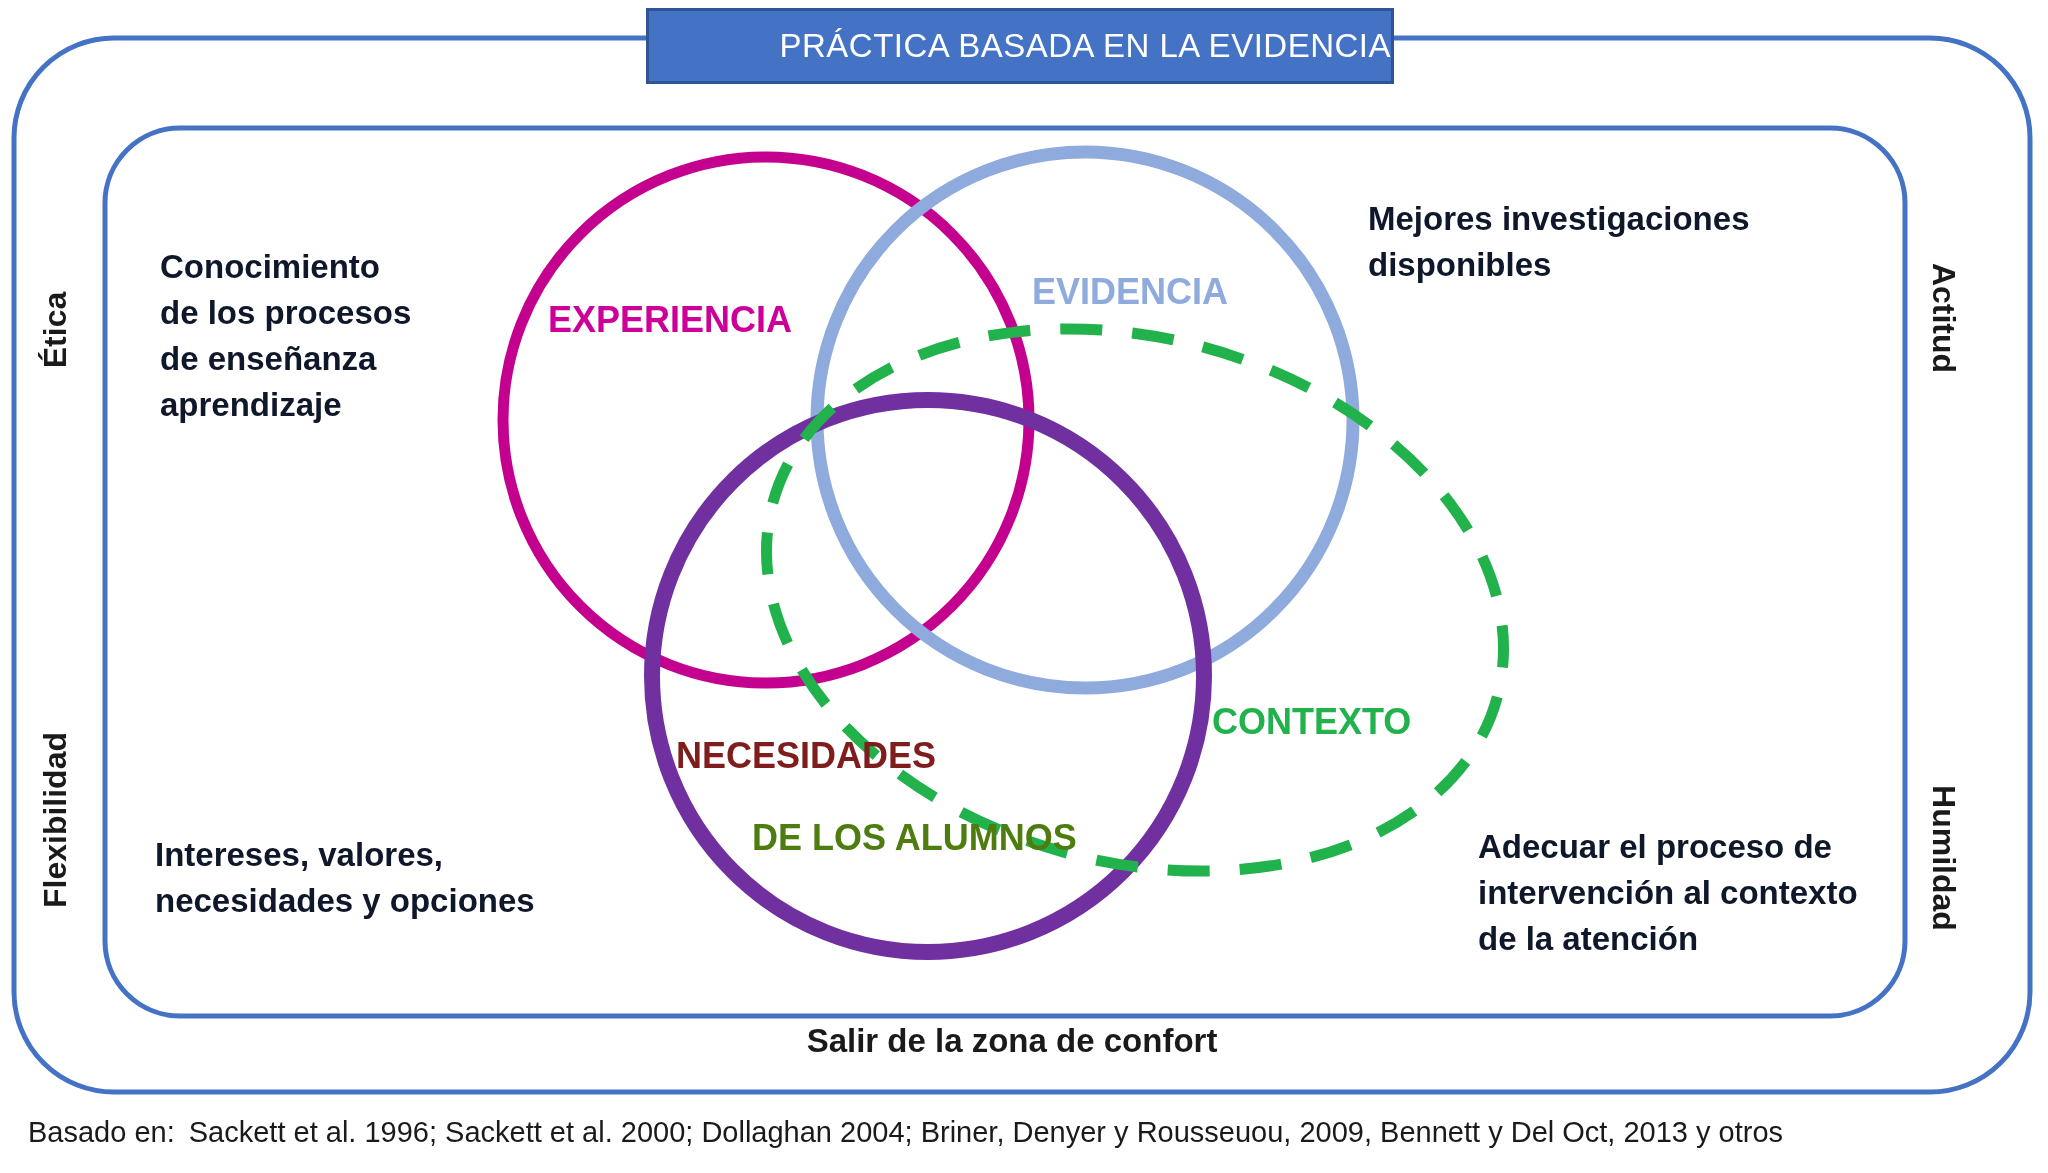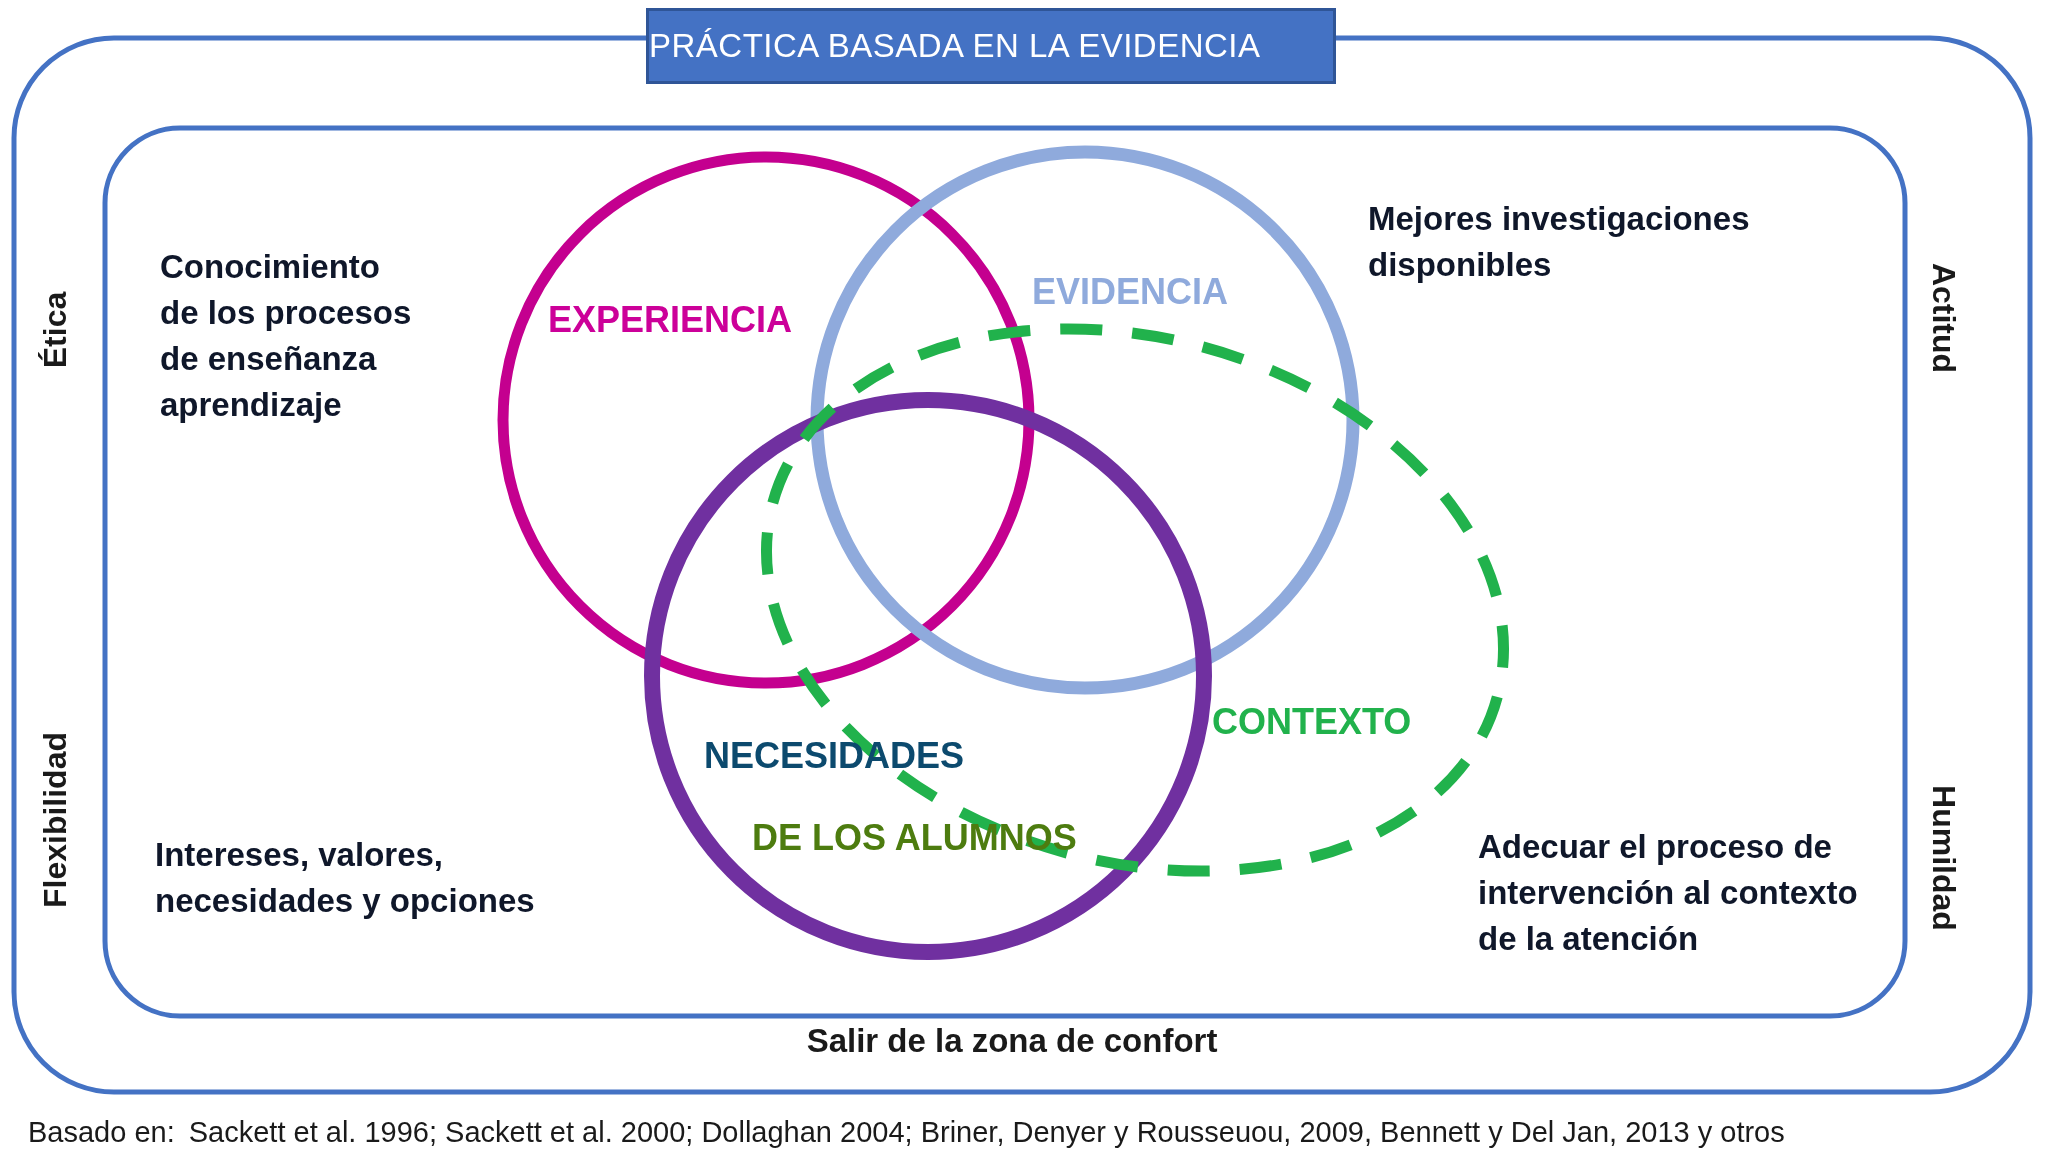--- a/index.html
+++ b/index.html
@@ -6,37 +6,37 @@
   #stage{
     position:relative;
     width:2048px;height:1173px;
     background:#ffffff;
     font-family:"Liberation Sans", sans-serif;
     color:#1a1a1a;
     overflow:hidden;
   }
   #shapes{position:absolute;left:0;top:0;width:2048px;height:1173px;}
   .title-box{
-    position:absolute;left:646px;top:8px;width:690px;height:76px;
+    position:absolute;left:646px;top:8px;width:748px;height:76px;
     background:#4472C4;border:3px solid #2F5597;box-sizing:border-box;
-    display:flex;align-items:center;justify-content:flex-start;
+    display:flex;align-items:center;justify-content:flex-end;
     color:#ffffff;font-size:33px;font-weight:400;letter-spacing:.5px;
     z-index:5;
   }
   .note{
     position:absolute;font-weight:700;font-size:33px;line-height:46px;
     white-space:pre-line;color:#0f172a;z-index:4;
   }
   .circle-label{
     position:absolute;font-weight:700;font-size:36px;line-height:40px;
     white-space:nowrap;z-index:4;
   }
   .lbl-experiencia{left:548px;top:300px;color:#CC0099;text-align:center;}
   .lbl-evidencia{left:1032px;top:272px;color:#8FAADC;}
-  .lbl-necesidades1{left:704px;top:736px;color:#0c4a6e;}
+  .lbl-necesidades1{left:676px;top:736px;color:#7f1d1d;}
   .lbl-necesidades2{left:752px;top:818px;color:#4d7c0f;}
   .lbl-contexto{left:1212px;top:702px;color:#21B24C;}
   .edge-label{
     position:absolute;font-weight:700;font-size:32px;color:#1a1a1a;
     white-space:nowrap;z-index:4;
   }
   .rot-ccw{transform:translate(-50%,-50%) rotate(-90deg);}
   .rot-cw{transform:translate(-50%,-50%) rotate(90deg);}
   .salir{
     position:absolute;left:1012px;top:1022px;transform:translateX(-50%);
@@ -90,16 +90,16 @@
 disponibles</div>
   <div class="note" style="left:155px;top:832px;">Intereses, valores,
 necesidades y opciones</div>
   <div class="note" style="left:1478px;top:824px;">Adecuar el proceso de
 intervención al contexto
 de la atención</div>
 
   <div class="salir">Salir de la zona de confort</div>
 
   <div class="citation">
-    <span class="prefix">Basado en:</span><span>Sackett et al. 1996; Sackett et al. 2000; Dollaghan 2004; Briner, Denyer y Rousseuou, 2009, Bennett y Del Jan, 2013 y otros</span>
+    <span class="prefix">Basado en:</span><span>Sackett et al. 1996; Sackett et al. 2000; Dollaghan 2004; Briner, Denyer y Rousseuou, 2009, Bennett y Del Oct, 2013 y otros</span>
   </div>
 
 </div>
 
 </body></html>

